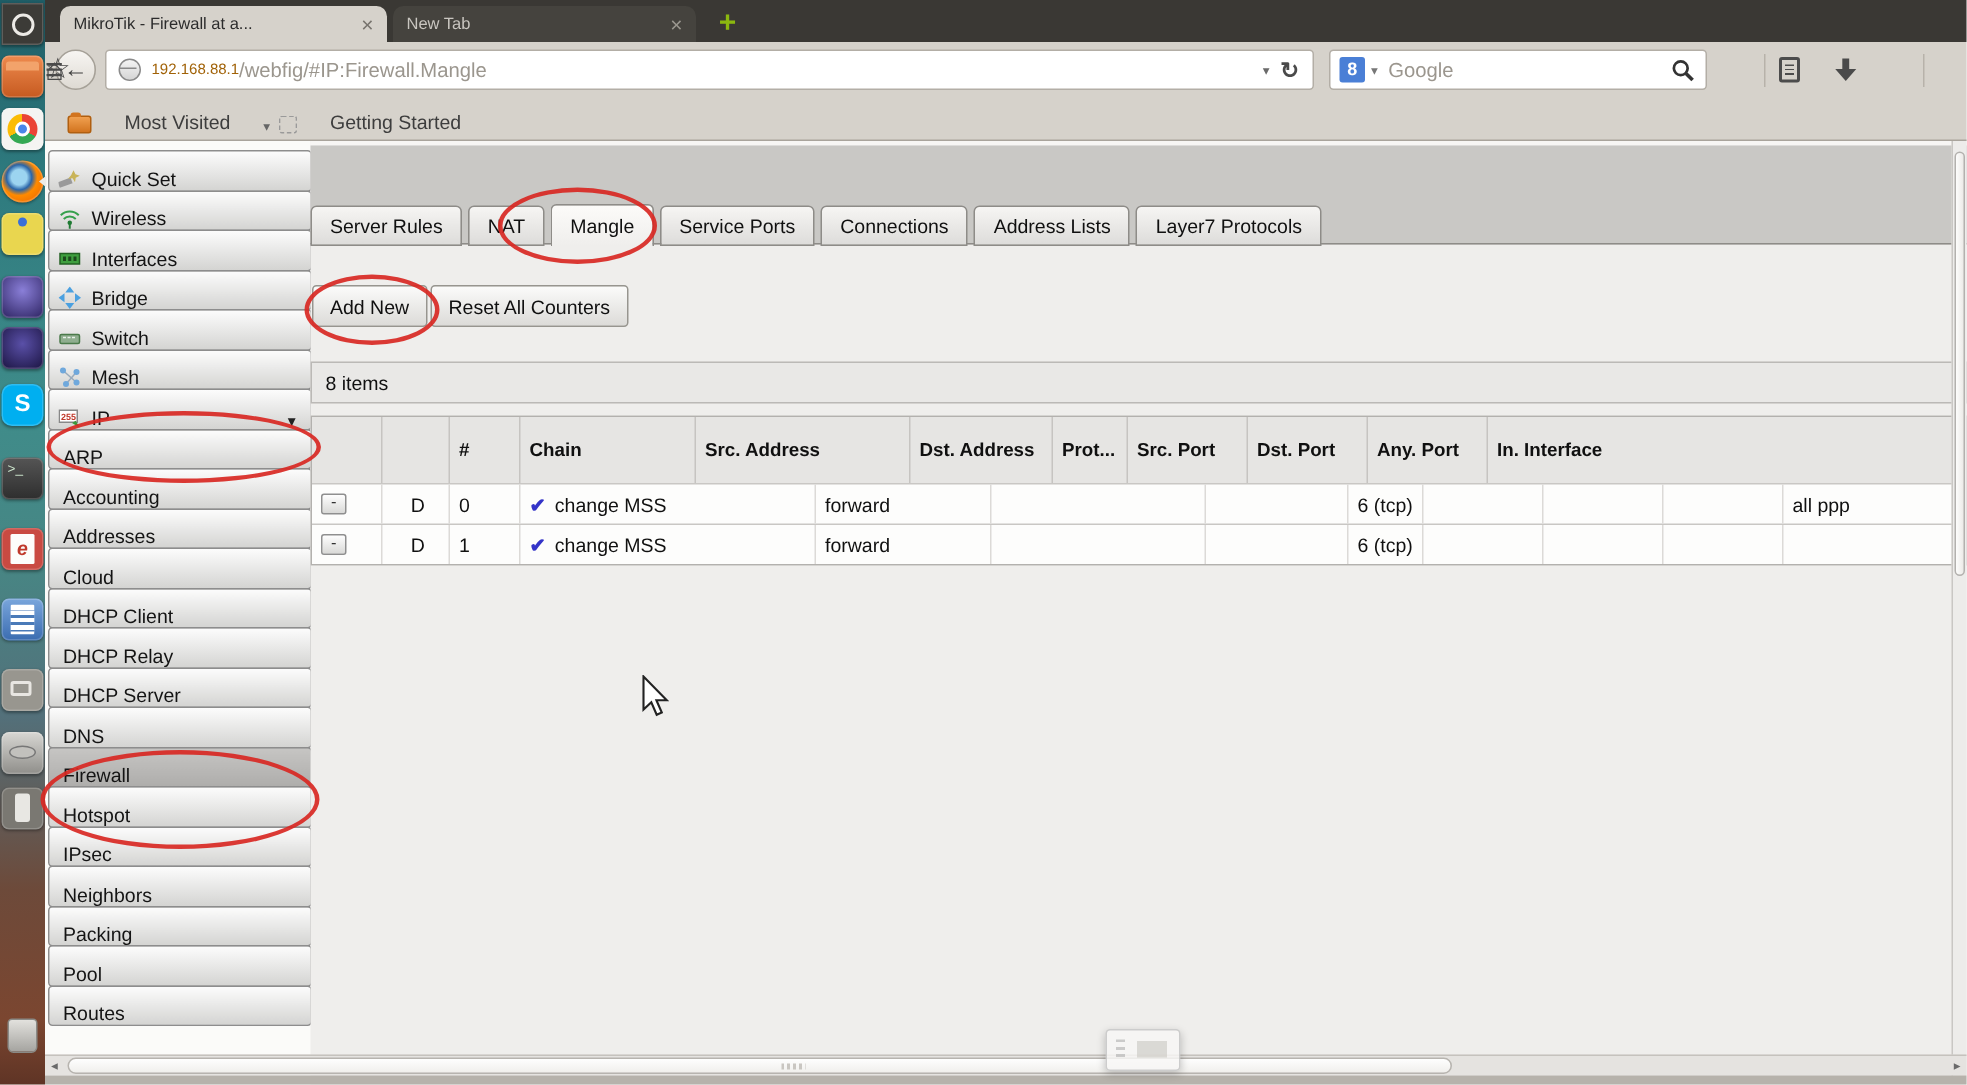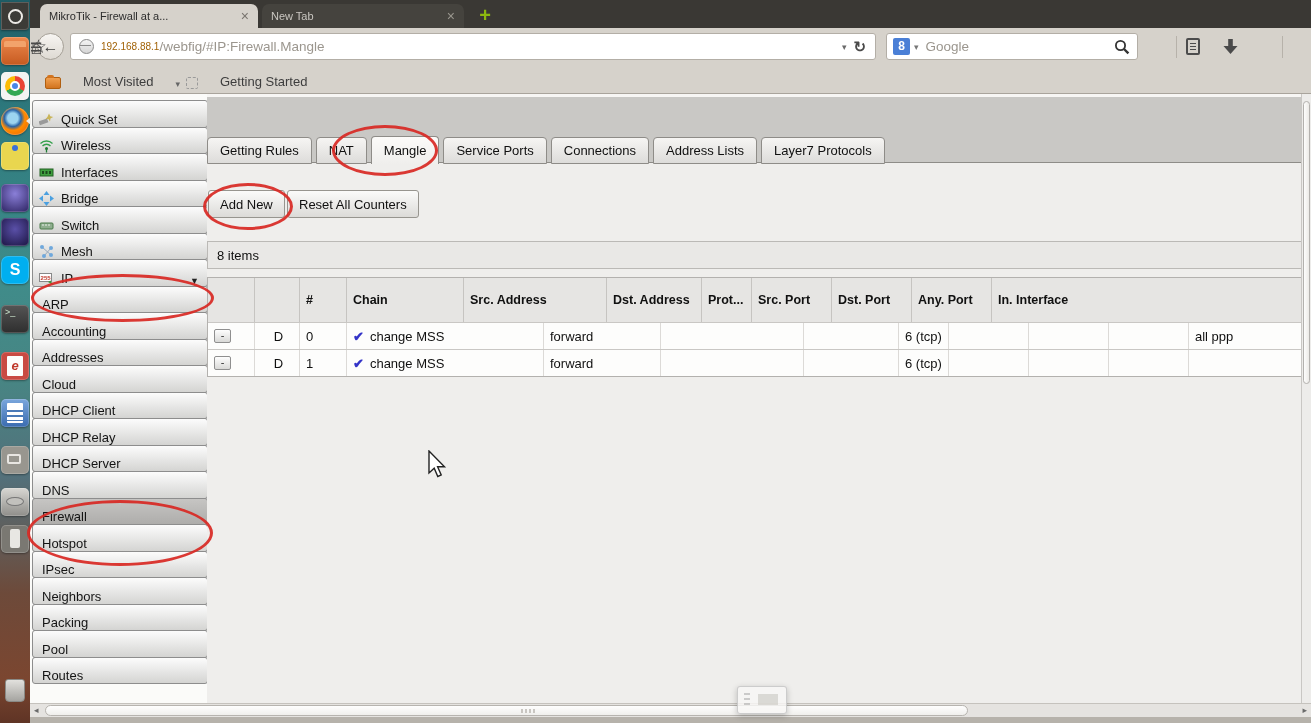--- a/index.html
+++ b/index.html
@@ -351,21 +351,21 @@
     <div class="mi sub">
         <span>Routes</span>
       </div>
   </div>
 
   <div class="content">
     <div class="topstrip"></div>
     <div class="band"></div>
     <div class="wtabs">
       <div class="wtab">
-          <span>Getting Rules</span>
+          <span>Server Rules</span>
         </div>
       <div class="wtab">
           <span>NAT</span>
         </div>
       <div class="wtab active">
           <span>Mangle</span>
         </div>
       <div class="wtab">
           <span>Service Ports</span>
         </div>

